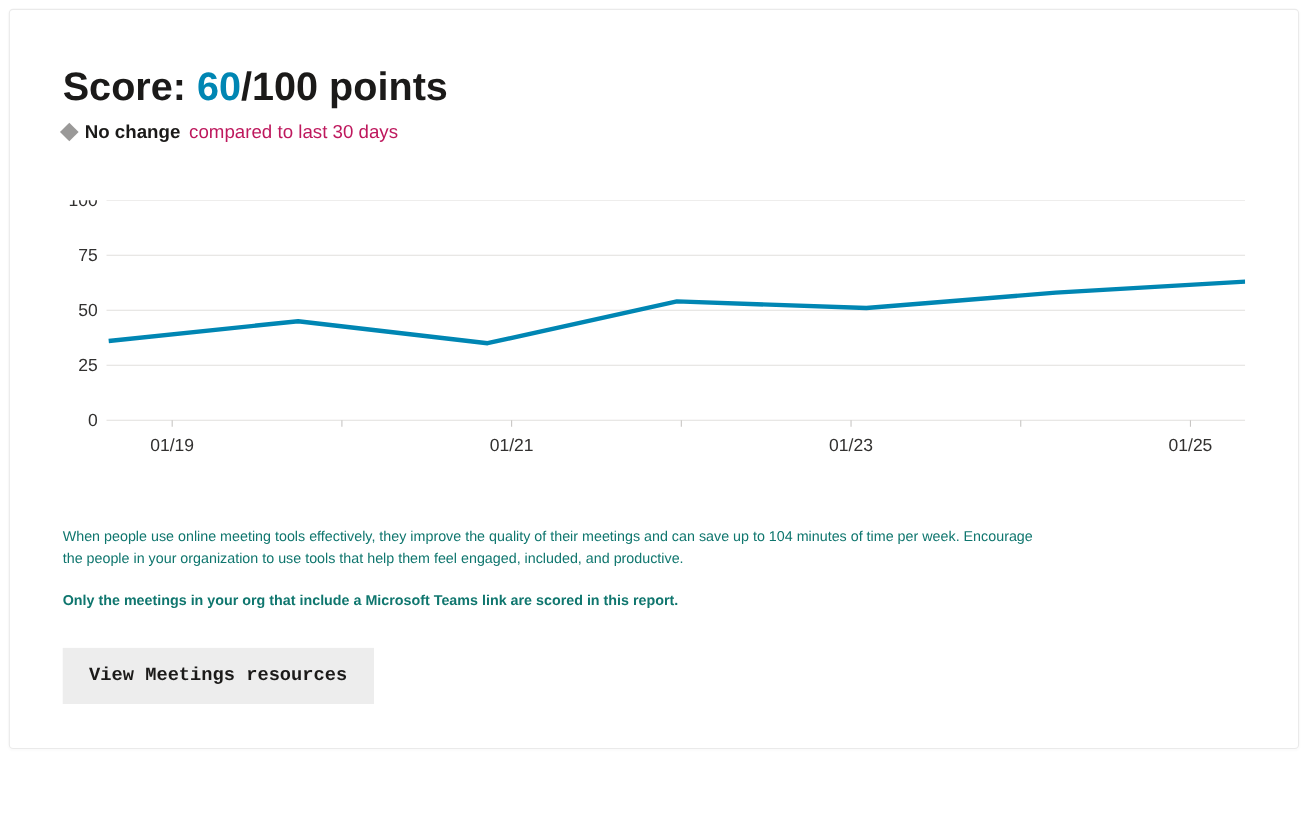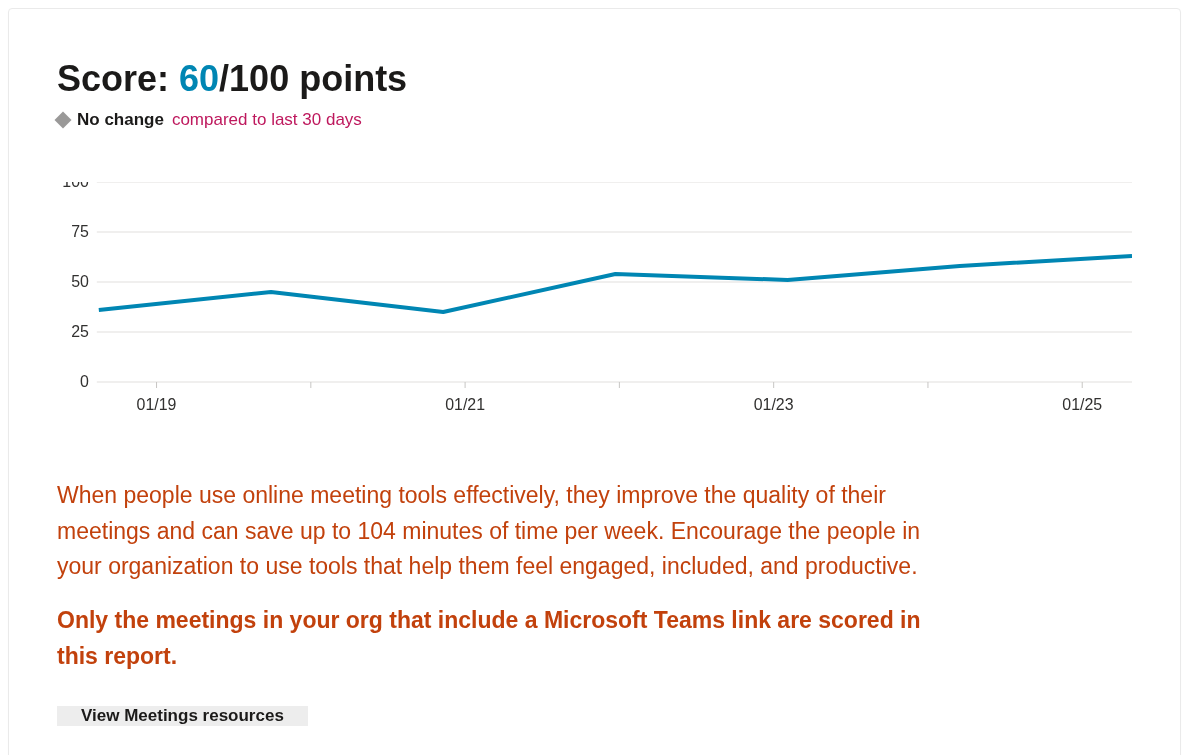--- a/index.html
+++ b/index.html
@@ -75,40 +75,40 @@
       font-family: "Segoe UI", sans-serif;
     }
     .series-line {
       fill: none;
       stroke: #0086b3;
       stroke-width: 4;
       stroke-linejoin: round;
     }
     .desc {
       margin-top: 46px;
-      font-size: 23px;
+      font-size: 13px;
       line-height: 1.55;
-      color: #c2410c;
+      color: #0f766e;
       max-width: 900px;
     }
     .desc p + p {
       margin-top: 18px;
       font-weight: bold;
     }
     .resources-btn {
       display: inline-block;
       margin-top: 32px;
-      padding: 0 24px;
+      padding: 16px 24px;
       background: #ededed;
       border: none;
       font-size: 17px;
       font-weight: 600;
       color: #1b1a19;
       cursor: pointer;
-      font-family: Liberation Sans, sans-serif;
+      font-family: Liberation Mono, monospace;
     }
   </style>
 </head>
 <body>
 
 <div class="card">
 
   <h1 class="score-line">
     <span>Score: </span><span class="score-value">60</span><span>/100 points</span>
   </h1>

